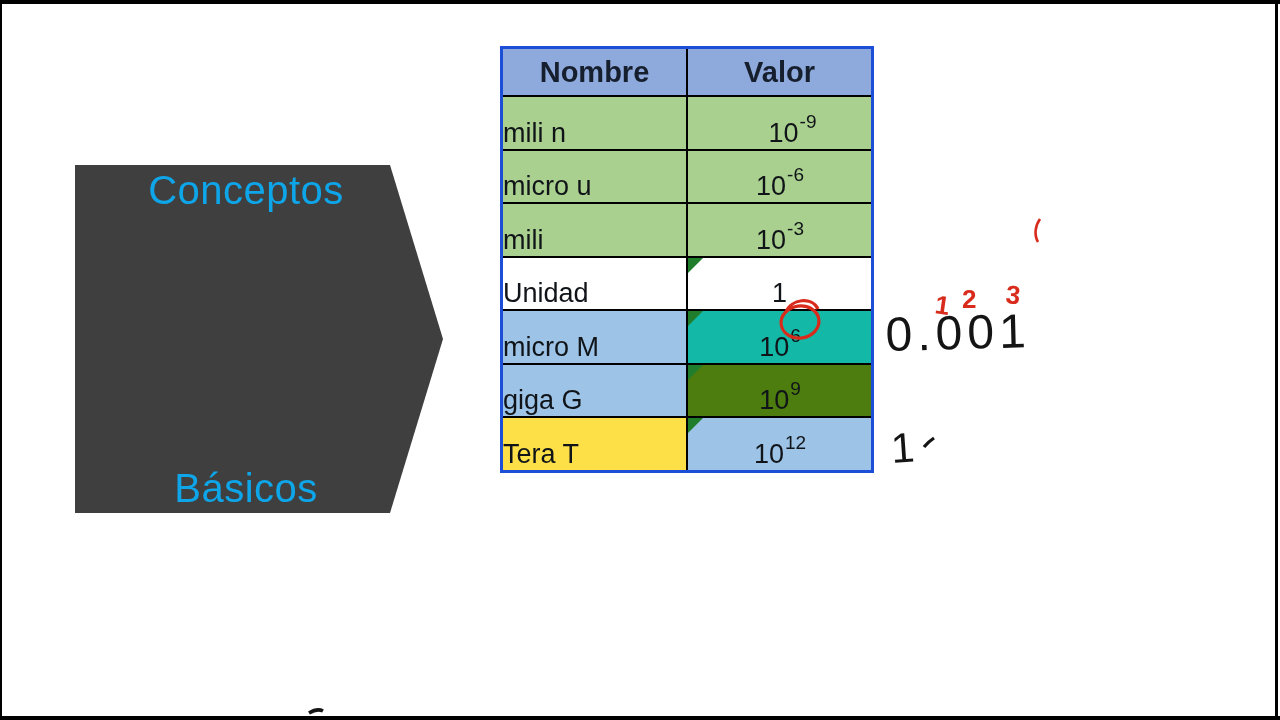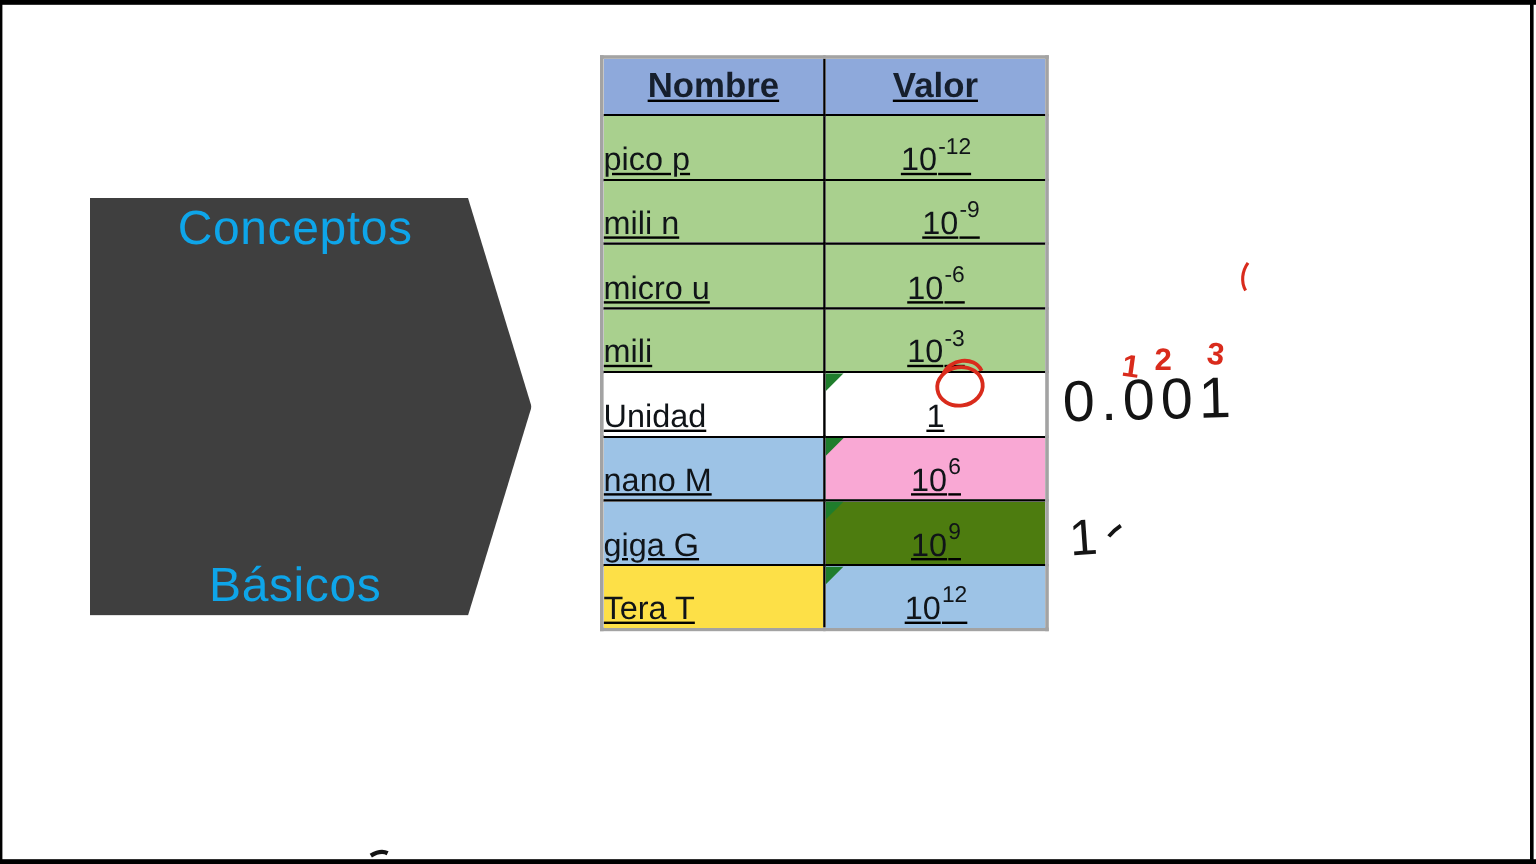--- a/index.html
+++ b/index.html
@@ -41,21 +41,21 @@
   table.prefix-table {
     border-collapse: collapse;
     table-layout: fixed;
   }
   table.prefix-table th,
   table.prefix-table td {
     border: 2px solid #000;
     box-sizing: content-box;
     overflow: hidden;
   }
-  table.prefix-table { border: 3px solid #a3a3a3; text-decoration: underline; }
+  table.prefix-table { border: 3px solid #1d4ed8; }
   table.prefix-table th {
     width: 183px;
     height: 46px;
     font-size: 29px;
     font-weight: bold;
     text-align: center;
     vertical-align: middle;
     padding: 0;
   }
   table.prefix-table td {
@@ -109,42 +109,38 @@
   <div class="table-wrap">
     <table class="prefix-table">
       <thead>
         <tr>
           <th id="th-name" style="background: rgb(142, 169, 219); color: rgb(22, 31, 45);">Nombre</th>
           <th id="th-value" style="background: rgb(142, 169, 219); color: rgb(22, 31, 45);">Valor</th>
         </tr>
       </thead>
       <tbody id="table-body">
           <tr>
-            <td class="name-cell" style="background: rgb(169, 208, 142);">pico p</td>
-            <td class="value-cell" style="background: rgb(169, 208, 142);"><span>10</span><sup>-12</sup></td>
-          </tr>
-          <tr>
             <td class="name-cell" style="background: rgb(169, 208, 142);">mili n</td>
             <td class="value-cell" style="background: rgb(169, 208, 142); padding-left: 25px;"><span>10</span><sup>-9</sup></td>
           </tr>
           <tr>
             <td class="name-cell" style="background: rgb(169, 208, 142);">micro u</td>
             <td class="value-cell" style="background: rgb(169, 208, 142);"><span>10</span><sup>-6</sup></td>
           </tr>
           <tr>
             <td class="name-cell" style="background: rgb(169, 208, 142);">mili</td>
             <td class="value-cell" style="background: rgb(169, 208, 142);"><span>10</span><sup>-3</sup></td>
           </tr>
           <tr>
             <td class="name-cell" style="background: rgb(255, 255, 255);">Unidad</td>
             <td class="value-cell" style="background: rgb(255, 255, 255);"><span class="flag-tri" style="border-top-color: rgb(31, 125, 44);"></span><span>1</span><sup></sup></td>
           </tr>
           <tr>
-            <td class="name-cell" style="background: rgb(157, 195, 230);">nano M</td>
-            <td class="value-cell" style="background: #f9a8d4; text-align: center;"><span class="flag-tri" style="border-top-color: rgb(31, 125, 44);"></span><span>10</span><sup>6</sup></td>
+            <td class="name-cell" style="background: rgb(157, 195, 230);">micro M</td>
+            <td class="value-cell" style="background: #14b8a6; text-align: center;"><span class="flag-tri" style="border-top-color: rgb(31, 125, 44);"></span><span>10</span><sup>6</sup></td>
           </tr>
           <tr>
             <td class="name-cell" style="background: rgb(157, 195, 230);">giga G</td>
             <td class="value-cell" style="background: #4d7c0f;"><span class="flag-tri" style="border-top-color: rgb(31, 125, 44);"></span><span>10</span><sup>9</sup></td>
           </tr>
           <tr>
             <td class="name-cell" style="background: #fde047;">Tera T</td>
             <td class="value-cell" style="background: rgb(157, 195, 230);"><span class="flag-tri" style="border-top-color: rgb(31, 125, 44);"></span><span>10</span><sup>12</sup></td>
           </tr>
         </tbody>

